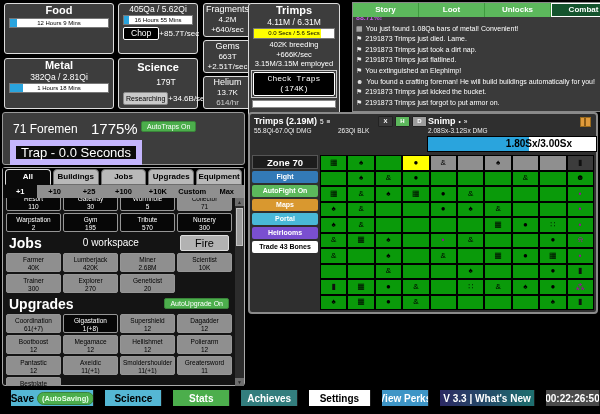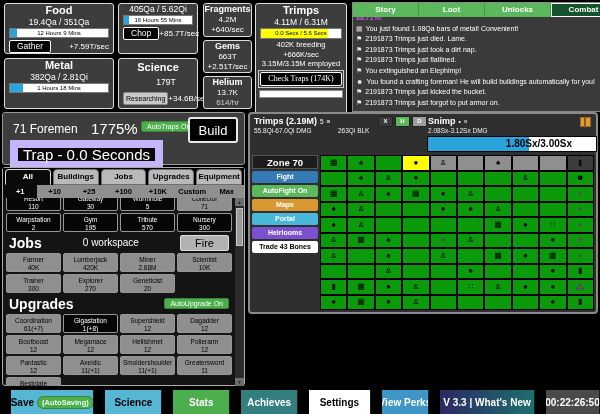--- a/index.html
+++ b/index.html
@@ -13,26 +13,26 @@
   .bar{height:8px;background:#fff;border:1px solid #777;margin:1px 4px;position:relative;overflow:hidden;}
   .fillblue{position:absolute;left:0;top:0;bottom:0;background:#2aa4dd;}
   .fillyellow{position:absolute;left:0;top:0;bottom:0;background:#ffff00;}
   .btxt{position:relative;font-size:6px;color:#000;line-height:8px;white-space:nowrap;}
   .resrow{display:flex;align-items:center;justify-content:space-between;padding:1px 4px 0 4px;}
   .resbtn{background:#000;border:1px solid #fff;color:#fff;font-size:8.5px;line-height:11px;
           padding:0 7px;border-radius:2px;font-family:inherit;}
   .resbtn.disabled{background:#c9c9c9;color:#000;border-color:#888;}
   .rate{font-size:8px;}
   .smbox{background:#3d3d3d;border:1px solid #dcdcdc;border-radius:3px;text-align:center;}
-  .smtitle{font-size:9px;font-weight:bold;line-height:11px;}
+  .smtitle{font-size:9px;font-weight:normal;line-height:11px;}
   .smval{font-size:8px;line-height:9.5px;}
   .tline{font-size:7.5px;line-height:9.5px;}
   .ctwrap{border:1px solid #ccc;margin:1px 2px;padding:1px;}
   .ctbtn{display:block;width:100%;background:#000;border:1px solid #fff;color:#fff;font-size:8px;
-         line-height:10px;border-radius:2px;font-family:Liberation Serif, serif;}
+         line-height:10px;border-radius:2px;font-family:Liberation Mono, monospace;}
   .wbar{height:6px;background:#fff;border:1px solid #888;margin:2px 3px 0 3px;}
   
   .log{background:#3a3a3a;border:1px solid #888;}
   .logtabs{display:flex;height:14px;}
   .logtab{flex:1;background:#5cb85c;color:#fff;font-size:8px;font-weight:bold;text-align:center;
           line-height:14px;border-right:1px solid #3f9b3f;}
   .logtab.active{background:#14532d;outline:1px solid #fff;outline-offset:-1px;}
   .logbody{position:relative;height:94px;overflow:hidden;}
   .msgs{position:absolute;left:3px;right:13px;top:-4px;}
   .msg{font-size:7px;line-height:10.6px;white-space:nowrap;overflow:hidden;display:flex;gap:3px;align-items:center;}
@@ -44,22 +44,22 @@
   .sthumb{position:absolute;left:1px;right:1px;background:#9b9b9b;border:1px solid #c5c5c5;}
   
   .ctrl{background:#3d3d3d;border:1px solid #999;border-radius:3px;}
   .foremen{position:absolute;left:10px;top:9px;font-size:12px;}
   .eff{position:absolute;left:88px;top:7px;font-size:15px;}
   .badge{background:#4cae4c;border:1px solid #398439;color:#fff;font-size:7px;line-height:9px;
          padding:0 5px;border-radius:2px;}
   .autotraps{position:absolute;left:138px;top:8px;}
   .buildbtn{position:absolute;right:6px;top:4px;width:50px;height:26px;background:#000;
             border:2px solid #e8e8e8;border-radius:3px;color:#fff;font-size:13px;font-family:inherit;}
-  .queue{position:absolute;left:7px;top:27px;background:#0a0a0a;border:8px solid #c4b5fd;
-         font-size:15px;line-height:13px;padding:0 5px;white-space:nowrap;}
+  .queue{position:absolute;left:7px;top:27px;background:#0a0a0a;border:6px solid #c4b5fd;
+         font-size:13px;line-height:13px;padding:0 5px;white-space:nowrap;}
   
   .lpanel{background:#141414;border:1px solid #aaa;border-radius:3px;}
   .tabs{display:flex;height:16px;gap:2px;padding:1px 2px 0 2px;background:#000;}
   .tab{flex:1;background:#b9b9b9;color:#000;font-size:8px;font-weight:bold;text-align:center;
        line-height:14px;border:1px solid #6e6e6e;border-radius:4px 4px 0 0;}
   .tab.active{background:#0a0a0a;color:#fff;border-color:#ddd;border-bottom-color:#0a0a0a;}
   .buyrow{display:flex;height:13px;background:#8f8f8f;align-items:stretch;}
   .buy{flex:1;color:#000;font-size:7.5px;font-weight:bold;text-align:center;line-height:13px;}
   .buy.active{background:#0a0a0a;color:#fff;}
   .pcontent{position:relative;height:188px;overflow:hidden;padding-right:9px;}
@@ -100,38 +100,33 @@
   .bgrid{position:absolute;left:70px;top:41px;right:2px;height:155px;display:grid;
          grid-template-columns:repeat(10,1fr);grid-template-rows:repeat(10,1fr);}
   .cell{border:1px solid #000;display:flex;align-items:center;justify-content:center;overflow:hidden;}
   .bg-g{background:#0a9a0a;}
   .bg-y{background:#ffff00;}
   .bg-gr{background:#8f8f8f;}
   .bg-d{background:#3c3c3c;}
   .cicon{font-size:8px;line-height:1;color:#000;}
   
   .bbar{position:absolute;left:0;bottom:0;width:600px;height:24px;display:flex;}
-  .bb{height:24px;display:flex;align-items:center;justify-content:center;gap:3px;font-size:10px;
+  .bb{height:16px;display:flex;align-items:center;justify-content:center;gap:3px;font-size:10px;
       font-weight:bold;border-right:1px solid #1a1a1a;box-sizing:border-box;white-space:nowrap;overflow:hidden;margin-left:11px;}
   .bbadge{background:#4cae4c;border:1px solid #398439;color:#eaffea;font-size:7.5px;font-weight:bold;
           padding:1px 4px;border-radius:7px;}
 </style>
 </head>
 <body>
 
 <div class="panel resbox" style="left:4px;top:3px;width:110px;height:51px;">
   <div class="rtitle">Food</div>
-  <div class="ramt">19.4Qa / 351Qa</div>
   <div class="bar">
     <div class="fillblue" style="width: 7%;"></div>
     <div class="btxt">12 Hours 9 Mins</div>
-  </div>
-  <div class="resrow">
-    <button class="resbtn">Gather</button>
-    <span class="rate">+7.59T/sec</span>
   </div>
 </div>
 
 <div class="panel resbox" style="left:118px;top:3px;width:80px;height:51px;">
   <div class="ramt">405Qa / 5.62Qi</div>
   <div class="bar">
     <div class="fillblue" style="width: 8%;"></div>
     <div class="btxt">16 Hours 55 Mins</div>
   </div>
   <div class="resrow">
@@ -167,21 +162,21 @@
   <div class="smtitle">Gems</div>
   <div class="smval">663T</div>
   <div class="smval">+2.51T/sec</div>
 </div>
 <div class="panel smbox" style="left:203px;top:76px;width:49px;height:33px;">
   <div class="smtitle">Helium</div>
   <div class="smval">13.7K</div>
   <div class="smval" style="color:#cfcfcf;">614/hr</div>
 </div>
 
-<div class="panel resbox" style="left:255px;top:3px;width:92px;height:138px;">
+<div class="panel resbox" style="left:248px;top:3px;width:92px;height:138px;">
   <div class="rtitle">Trimps</div>
   <div class="ramt">4.11M / 6.31M</div>
   <div class="bar" style="height:9px;">
     <div class="fillyellow" style="width: 84%;"></div>
     <div class="btxt" style="line-height:9px;">0.0 Secs / 5.6 Secs</div>
   </div>
   <div class="tline">402K breeding</div>
   <div class="tline">+666K/sec</div>
   <div class="tline">3.15M/3.15M employed</div>
   <div class="ctwrap">
@@ -240,21 +235,20 @@
       <div class="sthumb" style="top:58px;height:18px;"></div>
       <div class="sarr dn">▼</div>
     </div>
   </div>
 </div>
 
 <div class="panel ctrl" style="left:2px;top:112px;width:243px;height:53px;">
   <span class="foremen">71 Foremen</span>
   <span class="eff">1775%</span>
   <span class="badge autotraps">AutoTraps On</span>
-  <button class="buildbtn">Build</button>
   <div class="queue">Trap - 0.0 Seconds</div>
 </div>
 
 <div class="panel lpanel" style="left:2px;top:167px;width:243px;height:219px;">
   <div class="tabs" id="panel-tabs">
       <div class="tab active">All</div>
       <div class="tab">Buildings</div>
       <div class="tab">Jobs</div>
       <div class="tab">Upgrades</div>
       <div class="tab">Equipment</div>

